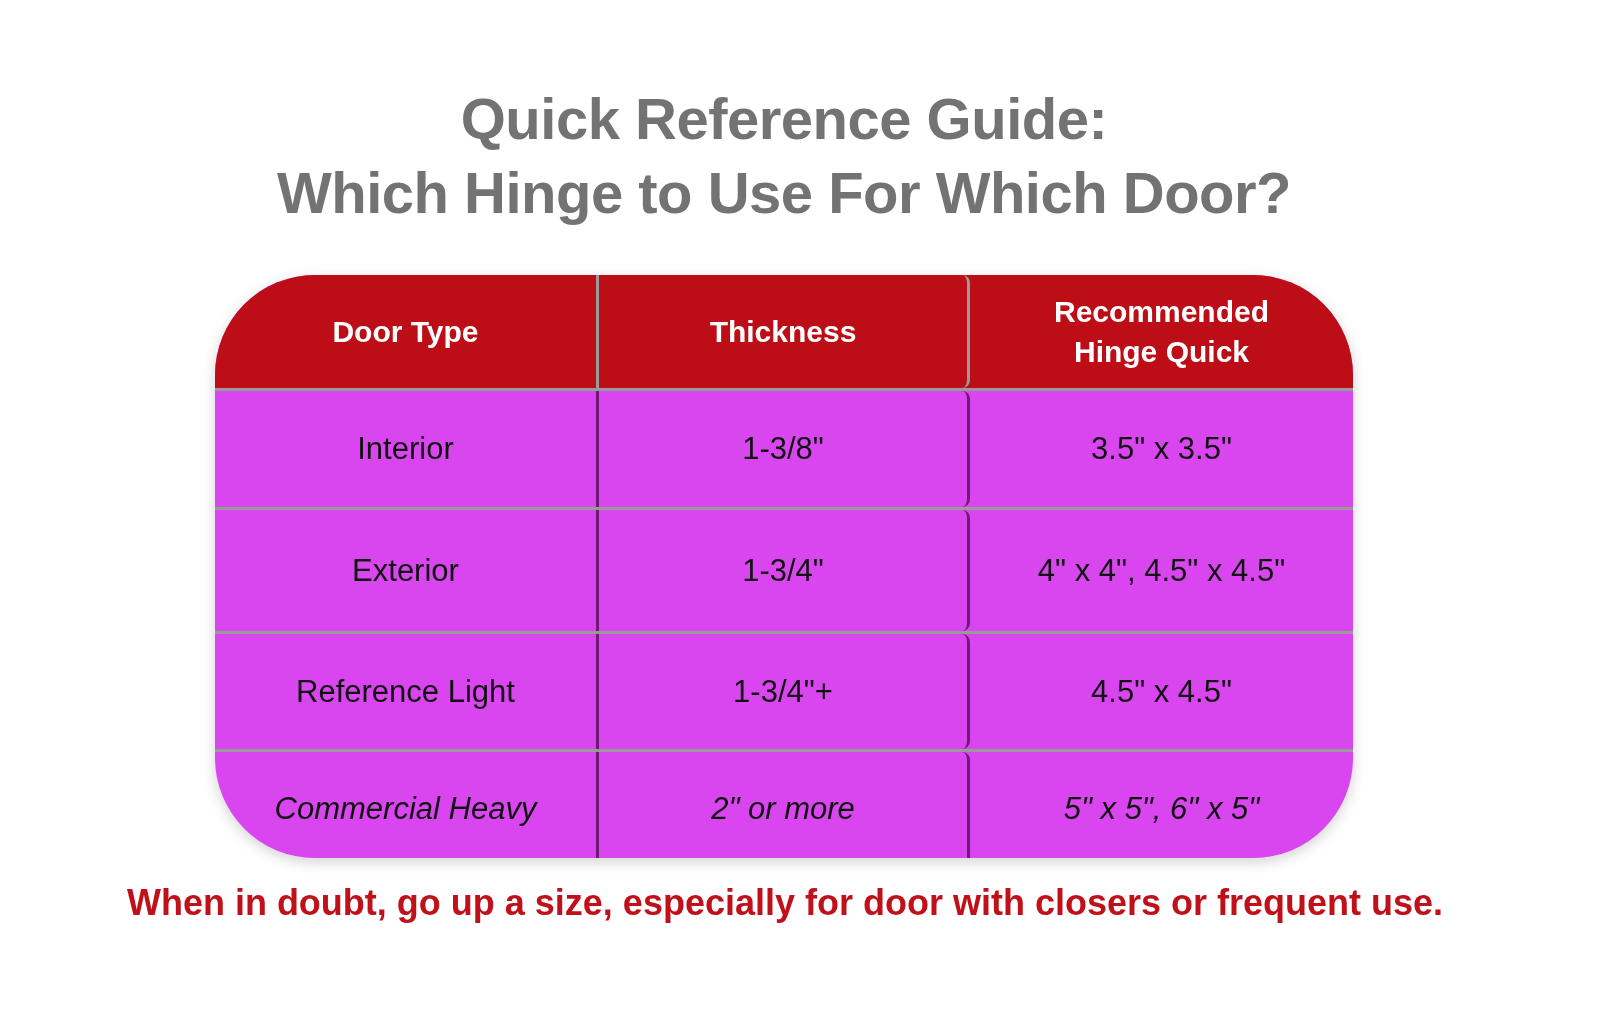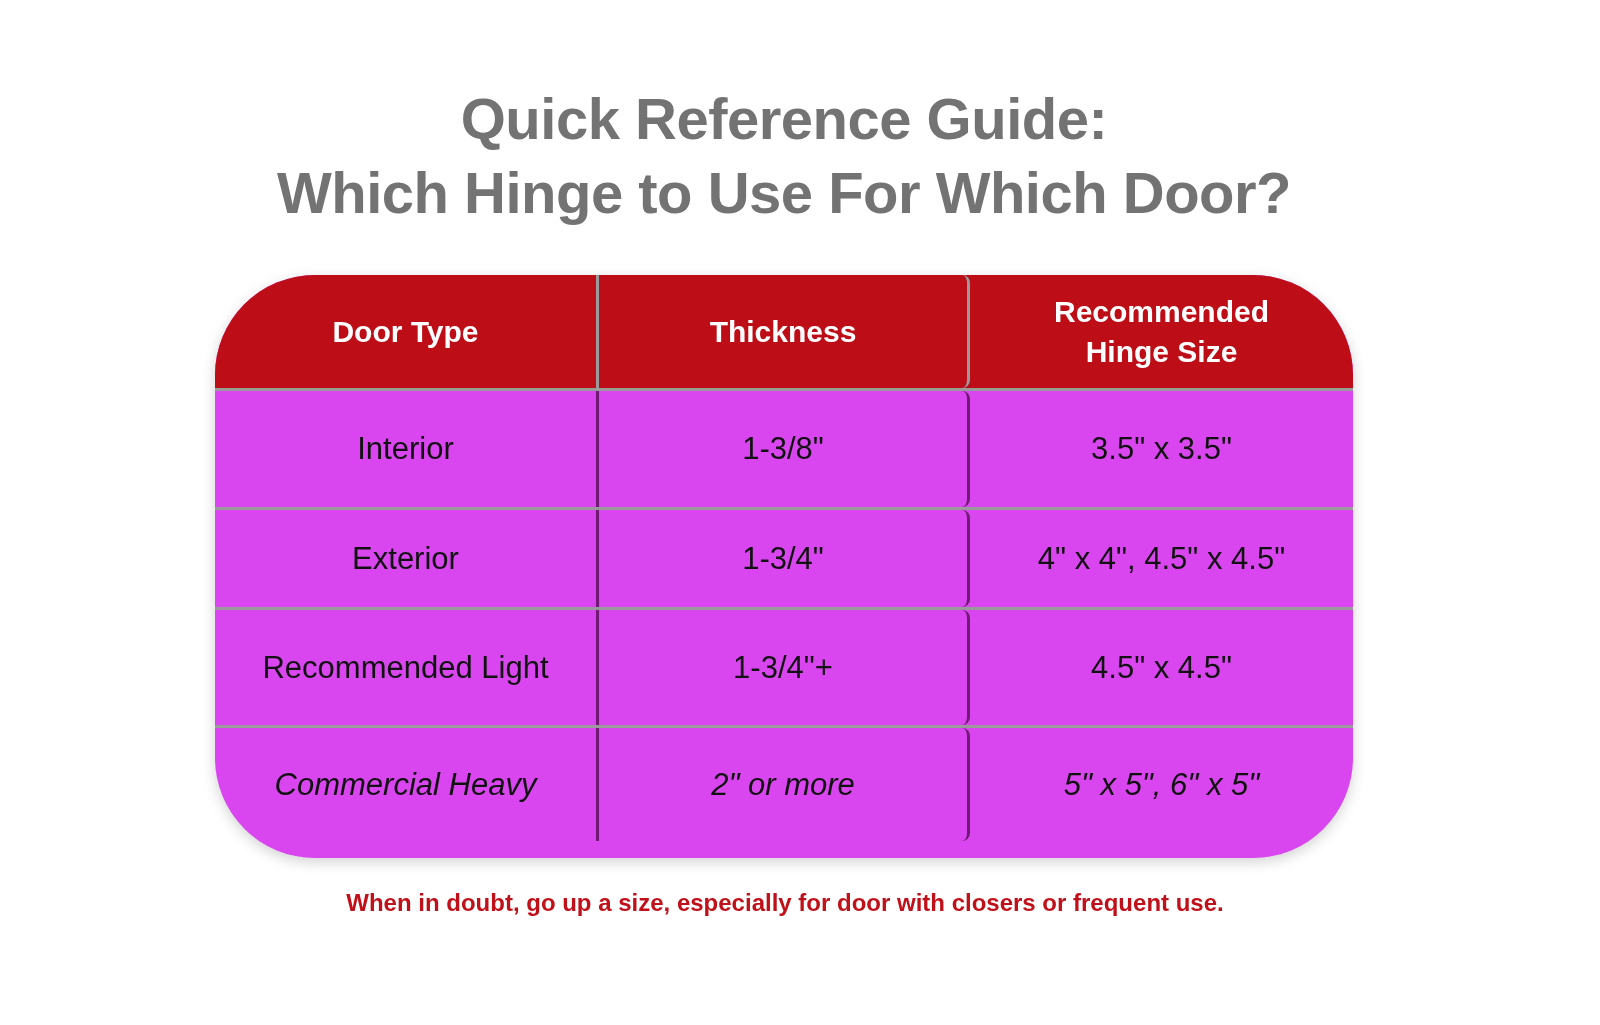--- a/index.html
+++ b/index.html
@@ -37,55 +37,55 @@
     .tbody { position: absolute; left: 0; top: 116px; width: 1138px; }
     .tr { display: flex; border-bottom: 3px solid #9a9a9a; box-sizing: border-box; }
     .tr:last-child { border-bottom: none; font-style: italic; }
     .td {
       display: flex; align-items: center; justify-content: center; text-align: center;
       color: #111111; font-size: 31px; box-sizing: border-box;
     }
     .td.c1, .td.c2 { border-right: 3px solid #701a75; }
     .footer {
       position: absolute; left: 0; top: 880px; width: 1570px; text-align: center;
-      color: #c0111a; font-weight: bold; font-size: 24px; line-height: 46px;
+      color: #c0111a; font-weight: bold; font-size: 36px; line-height: 46px;
     }
   </style>
 </head>
 <body>
 
 <div class="title">
   <div>Quick Reference Guide:</div>
   <div>Which Hinge to Use For Which Door?</div>
 </div>
 
 <div class="table-wrap">
   <div class="thead">
     <div class="th c1">Door Type</div>
     <div class="th c2">Thickness</div>
     <div class="th c3">
       <div>
         <div>Recommended</div>
-        <div>Hinge Size</div>
+        <div>Hinge Quick</div>
       </div>
     </div>
   </div>
   <div class="tbody">
     <div class="tr" style="height:119px">
       <div class="td c1">Interior</div>
       <div class="td c2">1-3/8"</div>
       <div class="td c3">3.5" x 3.5"</div>
     </div>
-    <div class="tr" style="height:100px">
+    <div class="tr" style="height:124px">
       <div class="td c1">Exterior</div>
       <div class="td c2">1-3/4"</div>
       <div class="td c3">4" x 4", 4.5" x 4.5"</div>
     </div>
     <div class="tr" style="height:118px">
-      <div class="td c1">Recommended Light</div>
+      <div class="td c1">Reference Light</div>
       <div class="td c2">1-3/4"+</div>
       <div class="td c3">4.5" x 4.5"</div>
     </div>
     <div class="tr" style="height:113px">
       <div class="td c1">Commercial Heavy</div>
       <div class="td c2">2" or more</div>
       <div class="td c3">5" x 5", 6" x 5"</div>
     </div>
   </div>
 </div>

